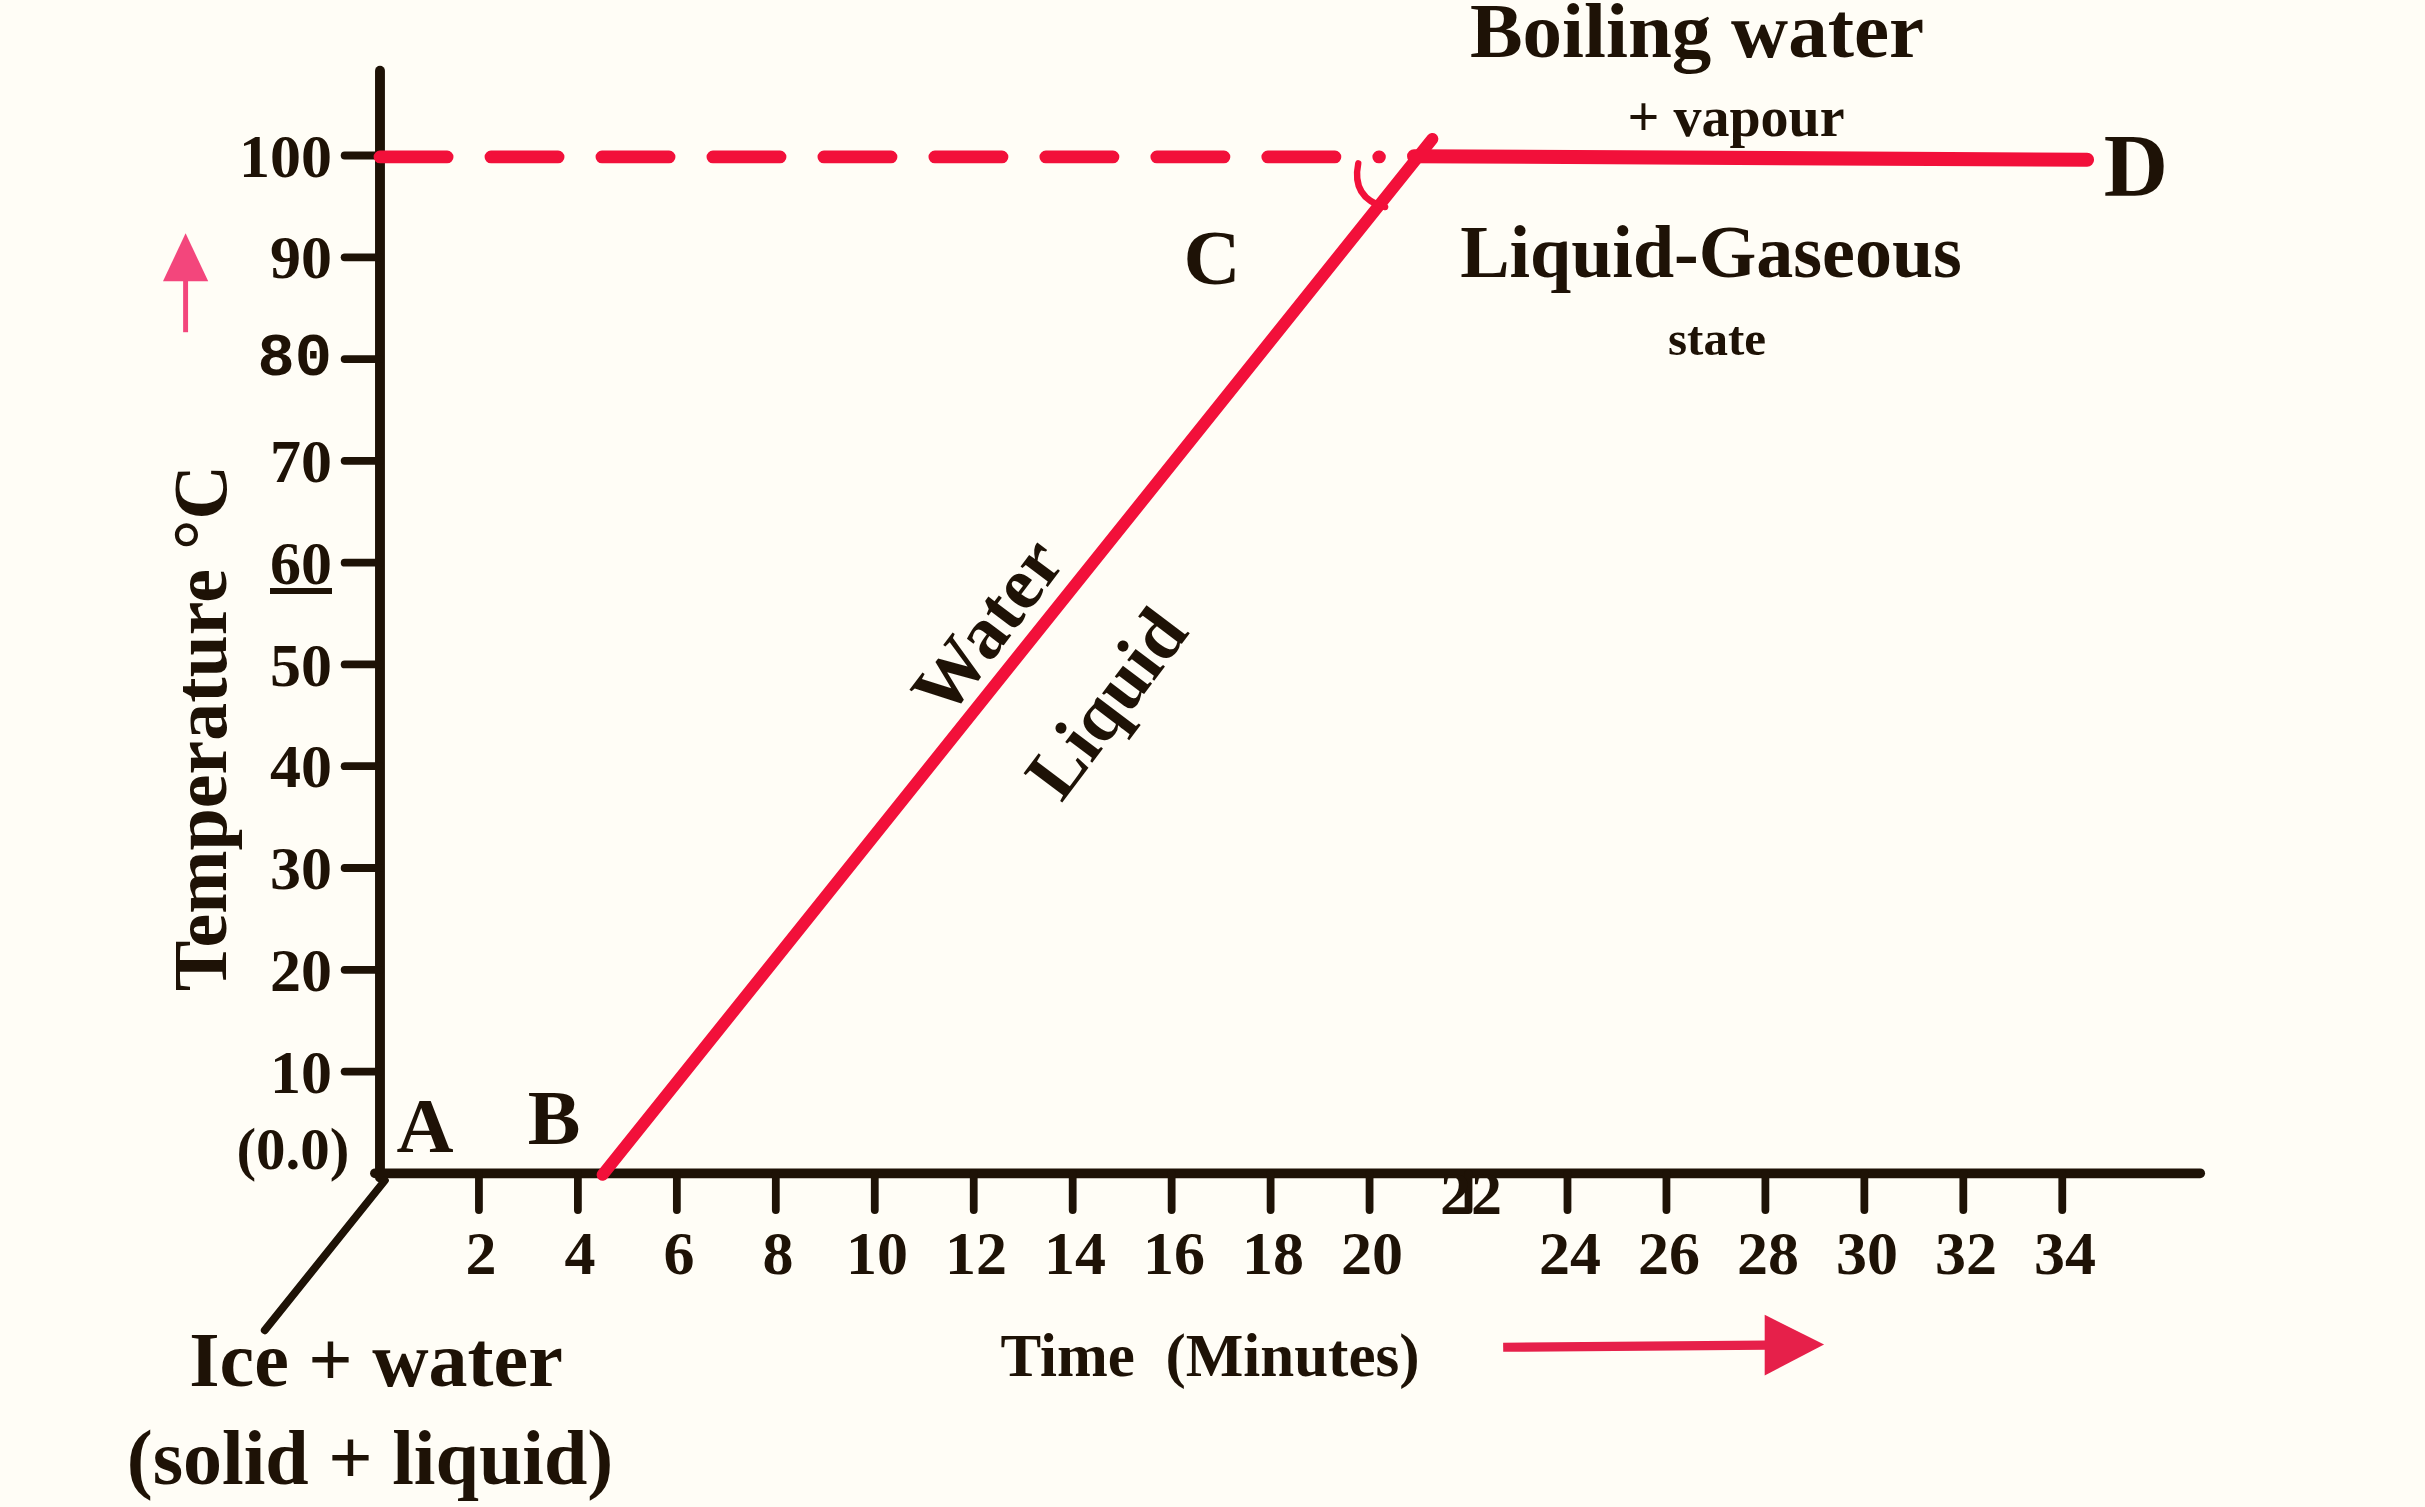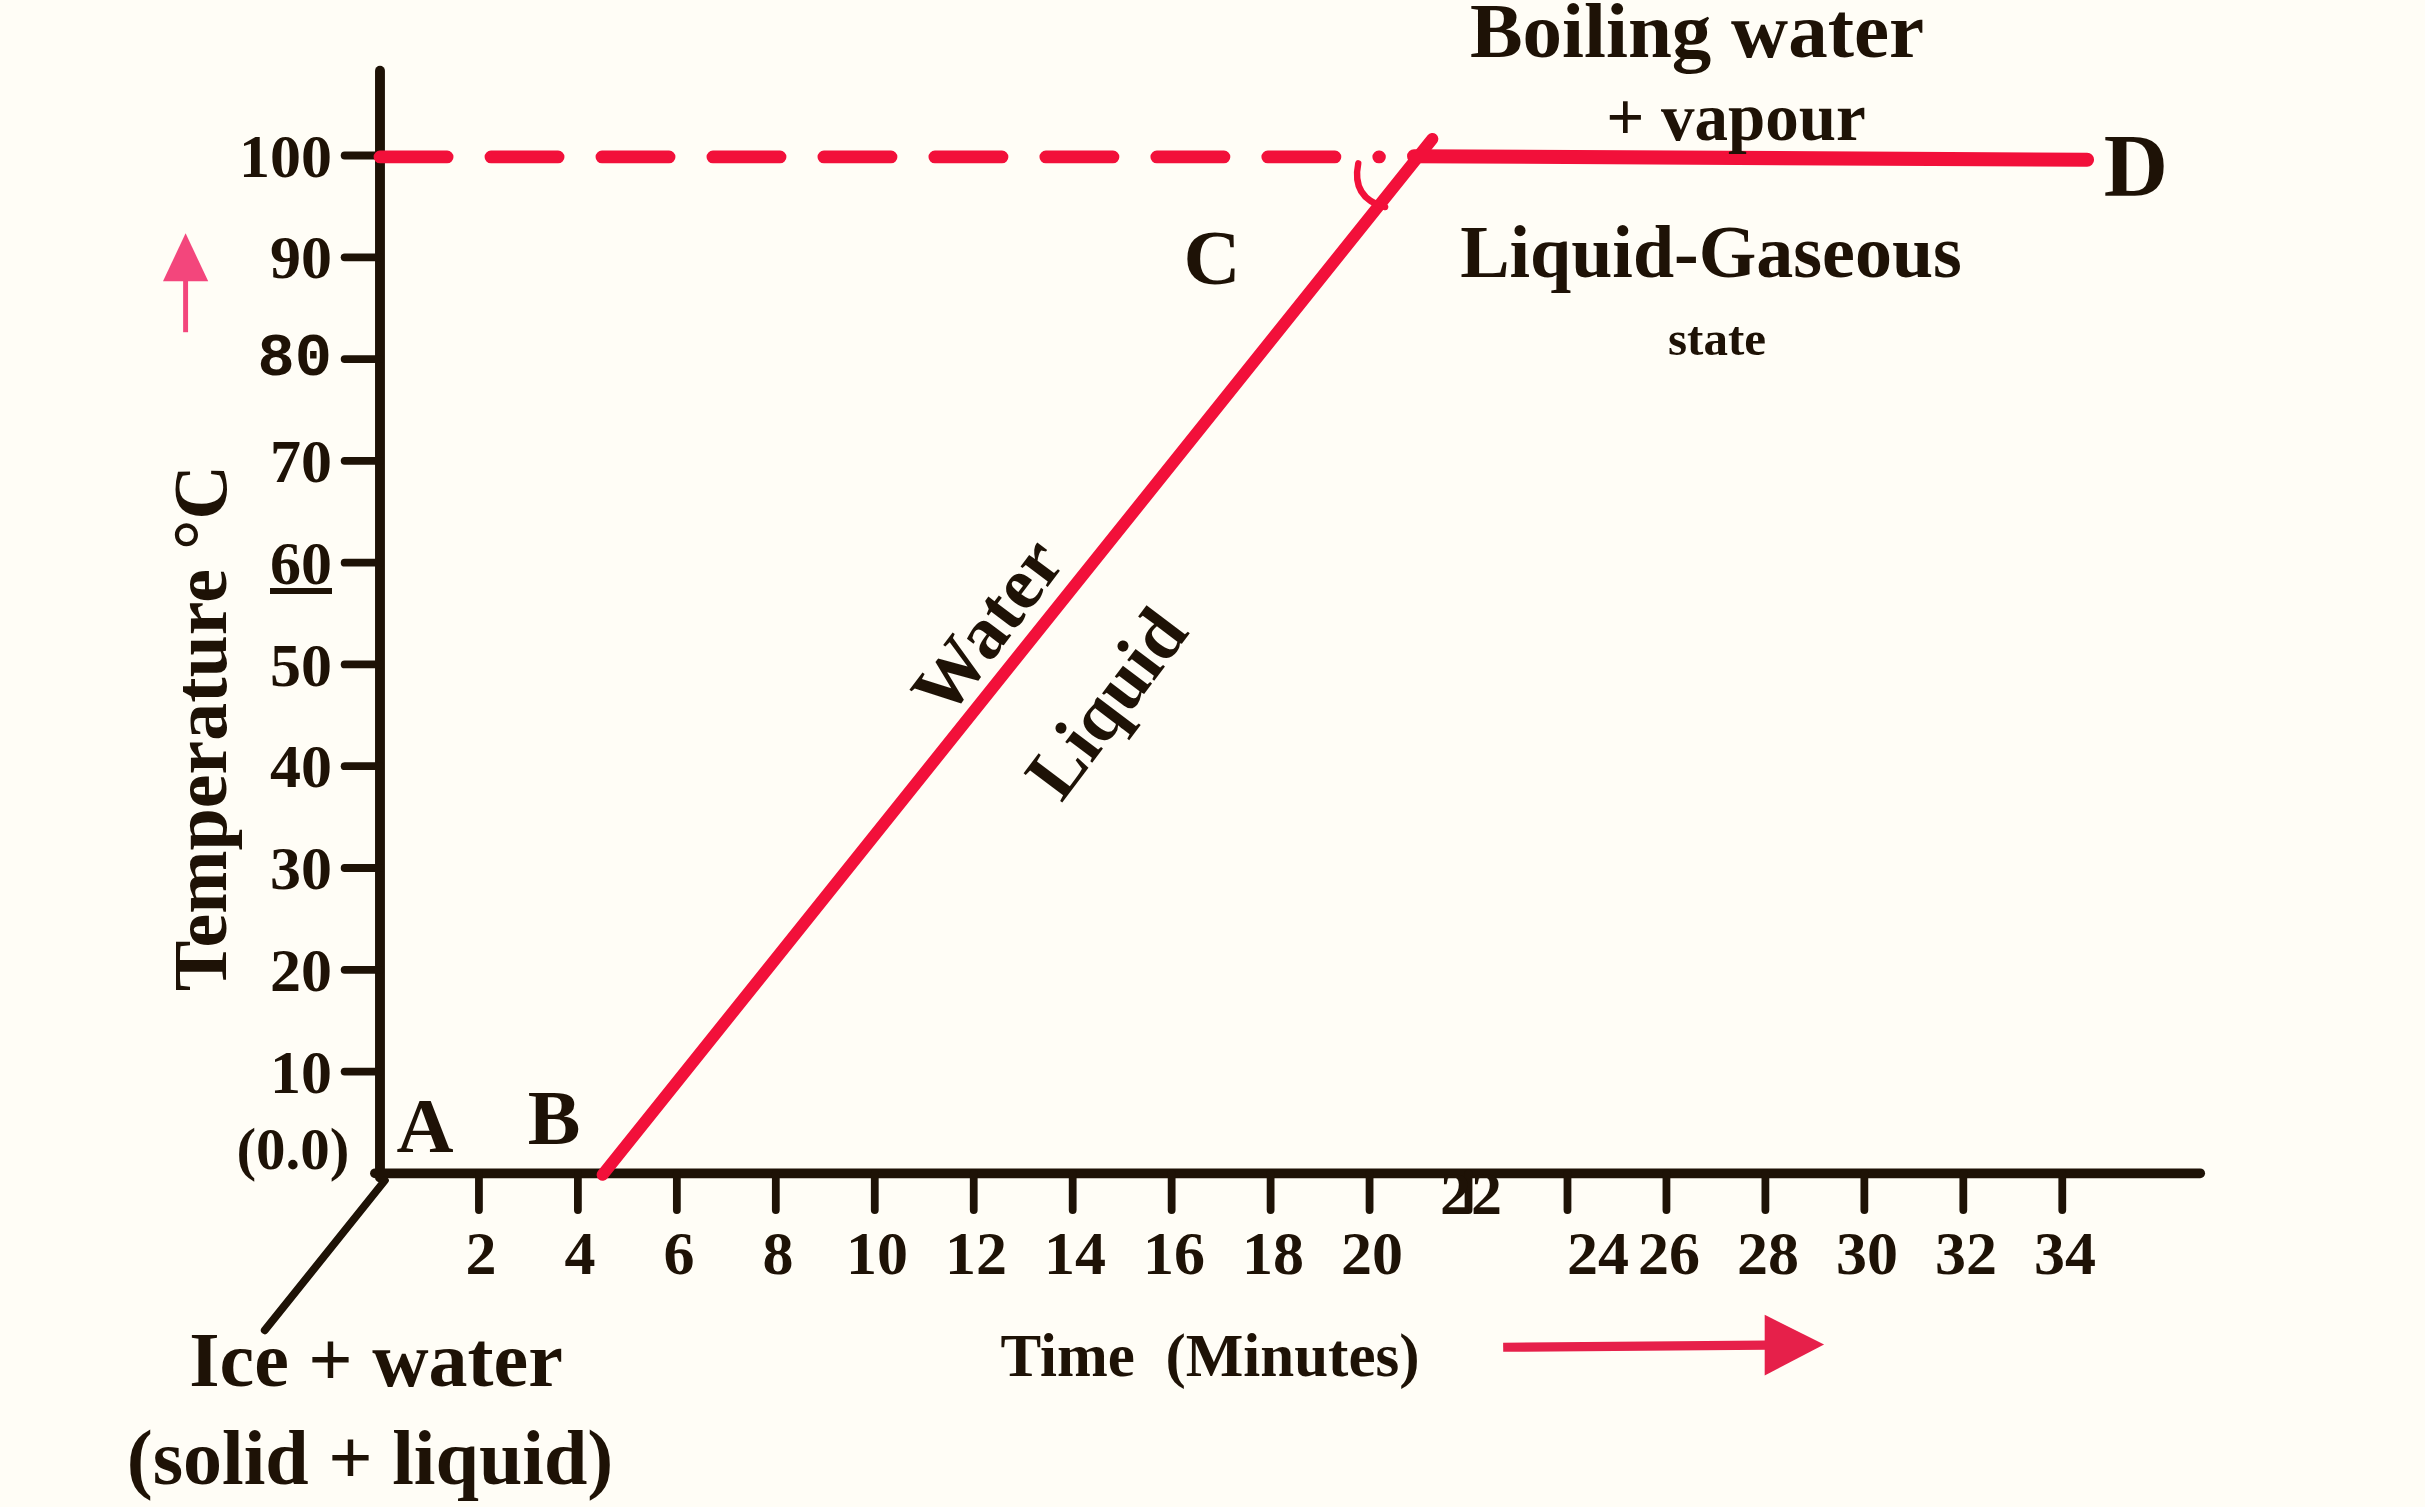--- a/index.html
+++ b/index.html
@@ -82,21 +82,21 @@
 
     <g>
       <line x1="2126" y1="1906" x2="2498" y2="1903" stroke="#e6204a" stroke-width="13"></line>
       <polygon points="2580,1902 2496,1860 2496,1946" fill="#e6204a"></polygon>
     </g>
   </svg>
 
   <div id="label-layer">
 
     <div class="lbl" style="left:1697px;top:30px;font-size:79px;">Boiling water</div>
-    <div class="lbl" style="left:1736px;top:117px;font-size:67px;">+ vapour</div>
+    <div class="lbl" style="left:1736px;top:117px;font-size:56px;">+ vapour</div>
 
     <div class="lbl" style="left:1711px;top:252px;font-size:74px;">Liquid-Gaseous</div>
     <div class="lbl" style="left:1717px;top:338px;font-size:49px;">state</div>
 
     <div class="lbl rot-diag" style="left:987px;top:626px;font-size:74px;">Water</div>
     <div class="lbl rot-diag" style="left:1106px;top:703px;font-size:74px;">Liquid</div>
 
     <div class="lbl rot-vert" style="left:200px;top:728px;font-size:76px;">Temperature °C</div>
 
     <div class="lbl" style="left:1210px;top:1355px;font-size:61px;">Time  (Minutes)</div>
@@ -114,21 +114,21 @@
       <div class="lbl tick " style="left: 580px; top: 1253px;">4</div>
       <div class="lbl tick " style="left: 679px; top: 1253px;">6</div>
       <div class="lbl tick " style="left: 778px; top: 1253px;">8</div>
       <div class="lbl tick " style="left: 877px; top: 1253px;">10</div>
       <div class="lbl tick " style="left: 976px; top: 1253px;">12</div>
       <div class="lbl tick " style="left: 1075px; top: 1253px;">14</div>
       <div class="lbl tick " style="left: 1174px; top: 1253px;">16</div>
       <div class="lbl tick " style="left: 1273px; top: 1253px;">18</div>
       <div class="lbl tick " style="left: 1372px; top: 1253px;">20</div>
       <div class="lbl tick " style="left: 1471px; top: 1193px;">22</div>
-      <div class="lbl tick " style="left: 1570px; top: 1253px; margin-left: 28px;">24</div>
+      <div class="lbl tick " style="left: 1570px; top: 1253px;">24</div>
       <div class="lbl tick " style="left: 1669px; top: 1253px;">26</div>
       <div class="lbl tick " style="left: 1768px; top: 1253px;">28</div>
       <div class="lbl tick " style="left: 1867px; top: 1253px;">30</div>
       <div class="lbl tick " style="left: 1966px; top: 1253px;">32</div>
       <div class="lbl tick " style="left: 2065px; top: 1253px;">34</div>
       <div class="lbl tick right" style="left: 332px; top: 1072px;">10</div>
       <div class="lbl tick right" style="left: 332px; top: 970px;">20</div>
       <div class="lbl tick right" style="left: 332px; top: 868px;">30</div>
       <div class="lbl tick right" style="left: 332px; top: 766px;">40</div>
       <div class="lbl tick right" style="left: 332px; top: 665px;">50</div>

